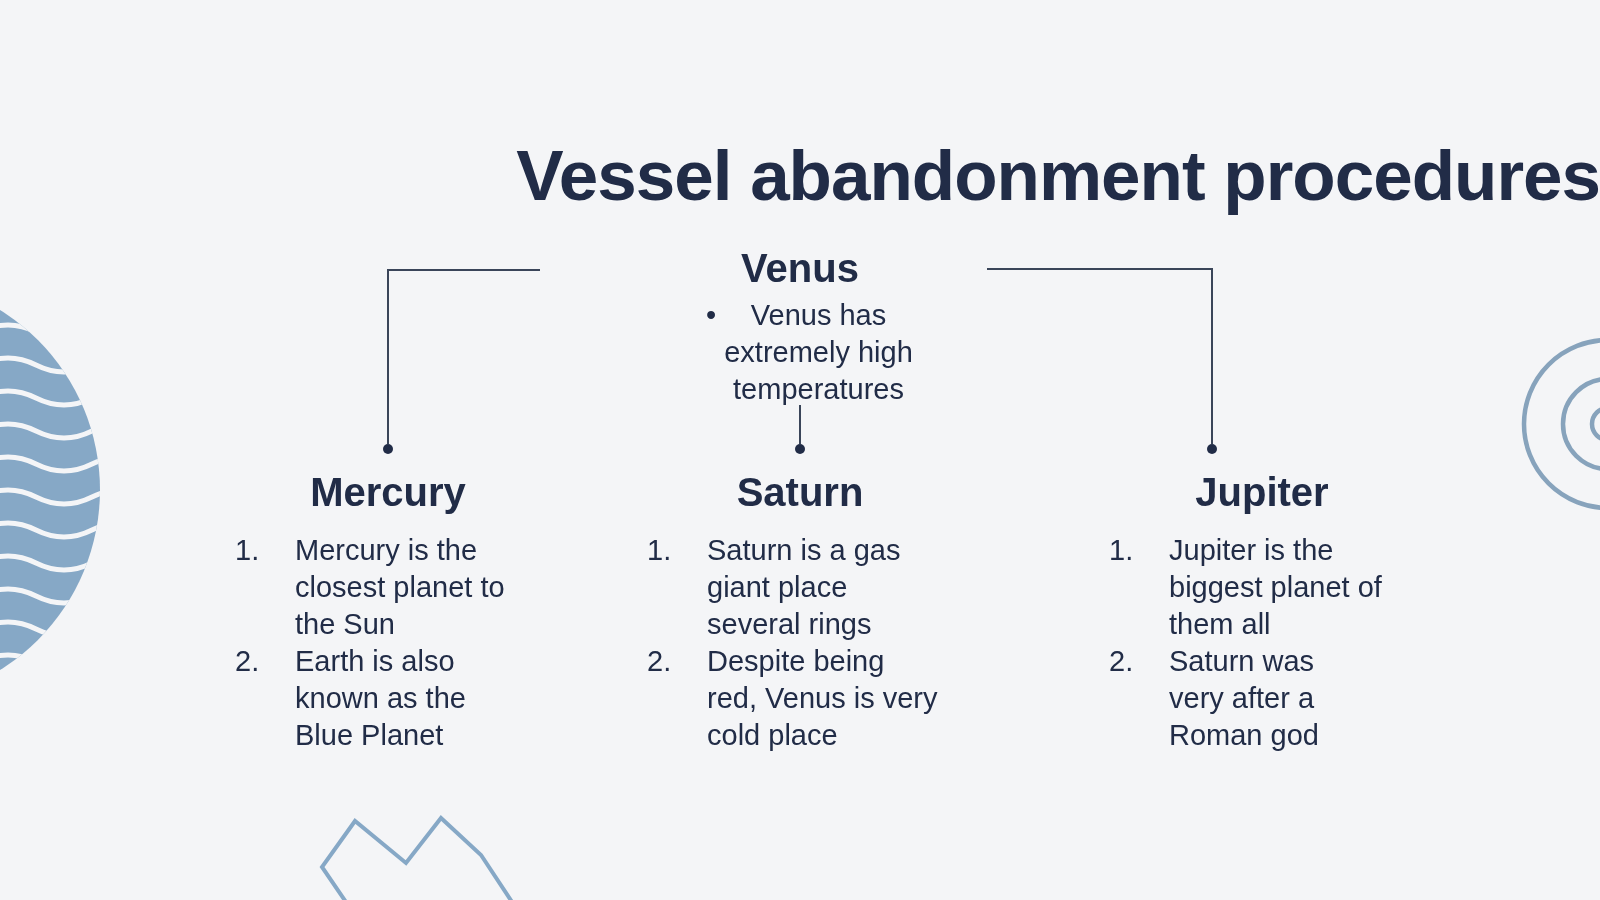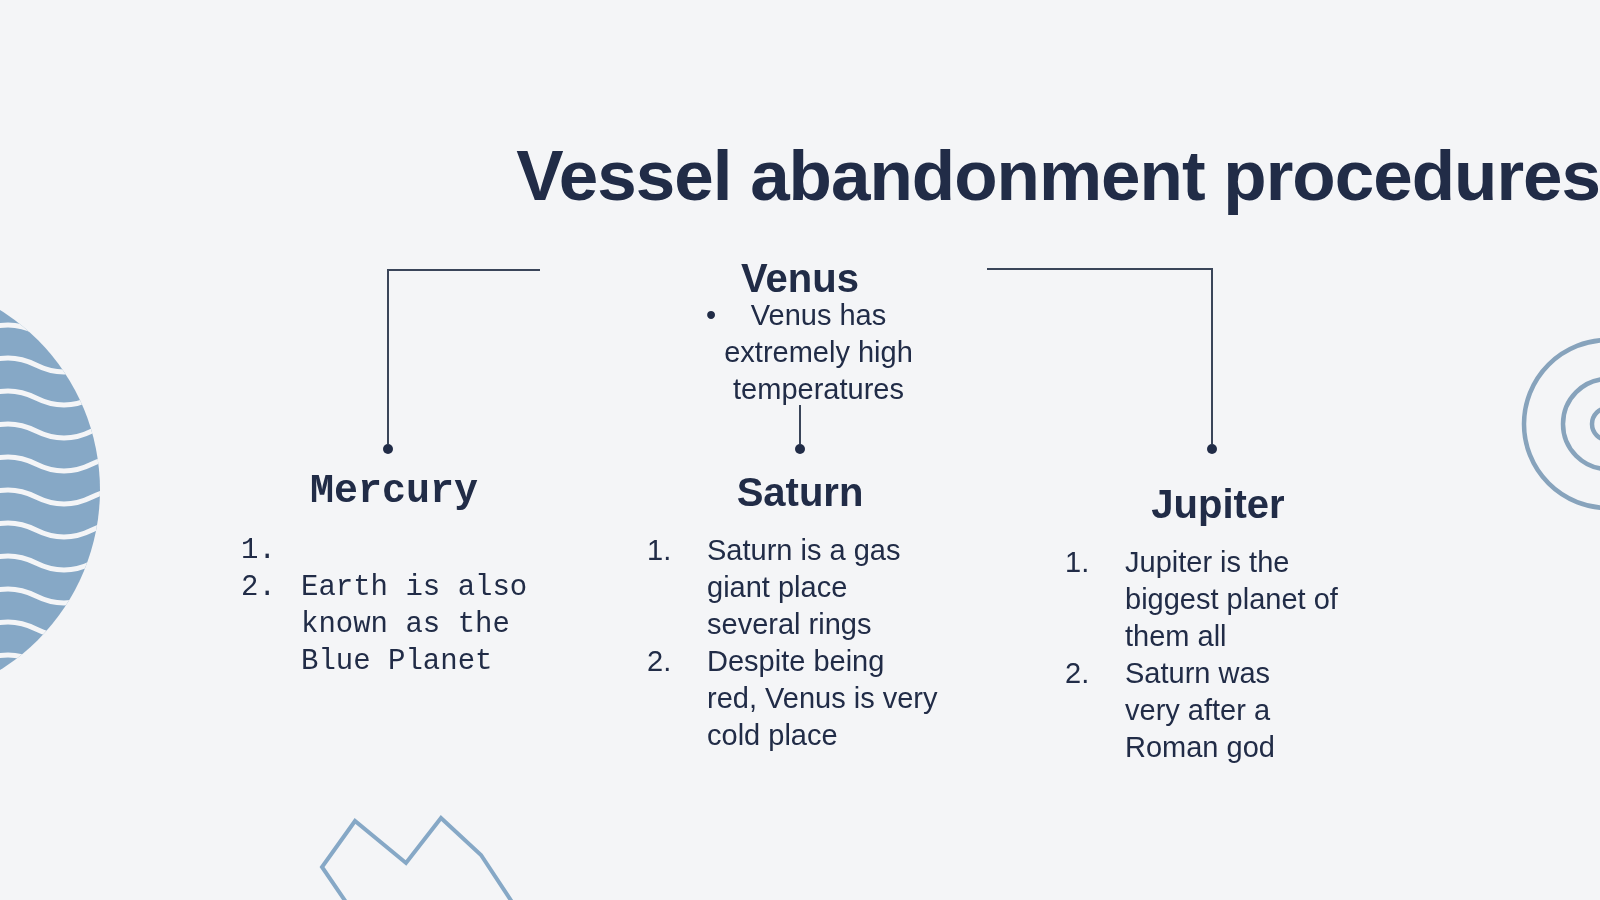--- a/index.html
+++ b/index.html
@@ -23,37 +23,37 @@
     position: absolute; top: 92px; left: 0; width: 1600px;
     text-align: right;
     font-size: 71px; font-weight: 700; letter-spacing: -1px; line-height: 1;
     color: var(--text);
   }
   .node-heading {
     font-size: 40px; font-weight: 700; line-height: 48px;
     margin: 0; text-align: center; color: var(--text);
   }
   
-  .venus-heading-wrap { position: absolute; left: 630px; top: 254px; width: 340px; }
+  .venus-heading-wrap { position: absolute; left: 630px; top: 244px; width: 340px; }
   .venus-list {
     position: absolute; left: 700px; top: 297px; width: 237px;
   }
   .venus-bullet {
     position: absolute; left: 6px; top: 0;
     font-size: 29px; line-height: 37px;
   }
   .venus-text {
     font-size: 29px; line-height: 37px;
     text-align: center; white-space: pre-line;
   }
   
   .col { position: absolute; top: 468px; width: 340px; }
-  .col-mercury { left: 224px; font-family: Liberation Mono, monospace; }
+  .col-mercury { left: 218px; }
   .col-saturn  { left: 630px; }
-  .col-jupiter { left: 1048px; margin-top: 12px; }
+  .col-jupiter { left: 1092px; }
   .col ol {
     list-style: none;
     margin: 16px 0 0 17px; padding: 0;
     font-size: 29px; line-height: 37px;
   }
   .col li { display: flex; }
   .li-num { width: 60px; flex: none; }
   .li-text { white-space: pre-line; flex: 1; }
   
   .connectors {
@@ -126,20 +126,23 @@
   <div class="venus-text">Venus has
 extremely high
 temperatures</div>
 </div>
 
 <div class="col col-mercury">
   <h2 class="node-heading">Mercury</h2>
   <ol>
     <li>
       <span class="li-num">1.</span>
+      <span class="li-text">Mercury is the
+closest planet to
+the Sun</span>
     </li>
     <li>
       <span class="li-num">2.</span>
       <span class="li-text">Earth is also
 known as the
 Blue Planet</span>
     </li>
   </ol>
 </div>
 

